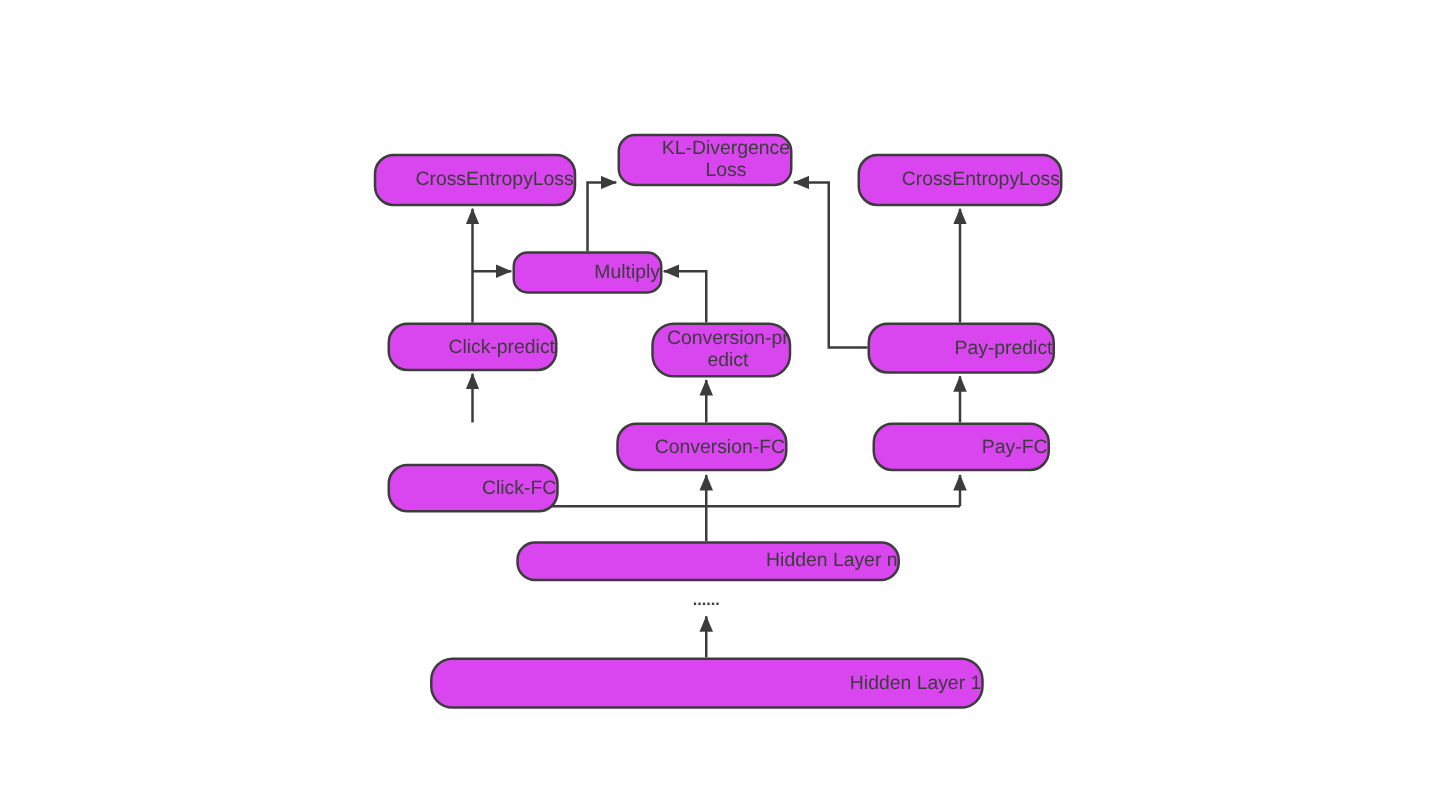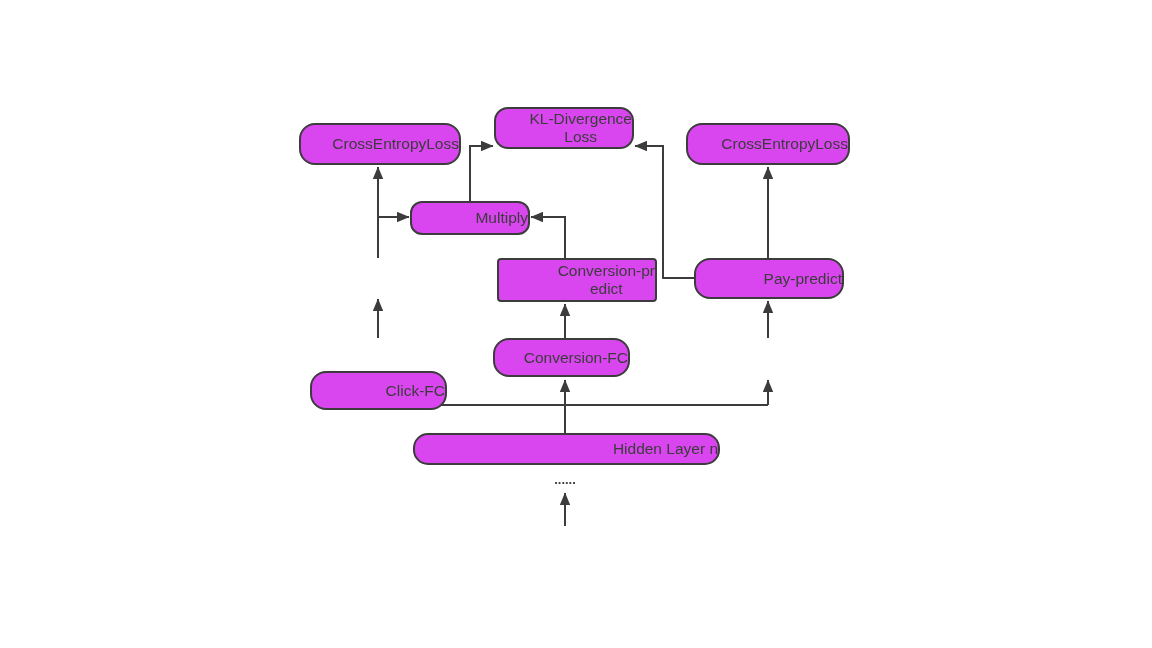--- a/index.html
+++ b/index.html
@@ -42,21 +42,21 @@
     font-size: 15.5px;
     line-height: 18px;
   }
   .node .lbl { white-space: pre-line; }
 
   #n-cel-left   { left:299px; top:123px; width:162px; height:42px; }
   #n-kl         { left:494px; top:107px; width:140px; height:42px; border-radius:14px; }
   #n-cel-right  { left:686px; top:123px; width:164px; height:42px; }
   #n-multiply   { left:410px; top:201px; width:120px; height:34px; border-radius:12px; }
   #n-click-predict      { left:310px; top:258px; width:136px; height:39px; }
-  #n-conversion-predict { left:497px; top:258px; width:160px; height:44px; border-radius:4px; }
+  #n-conversion-predict { left:521px; top:258px; width:112px; height:44px; border-radius:18px; }
   #n-pay-predict        { left:694px; top:258px; width:150px; height:41px; }
   #n-click-fc      { left:310px; top:338px; width:137px; height:39px;margin-top:33px; }
   #n-conversion-fc { left:493px; top:338px; width:137px; height:39px; }
   #n-pay-fc        { left:698px; top:338px; width:142px; height:39px; }
   #n-hidden-n { left:413px; top:433px; width:307px; height:32px; border-radius:15px; }
   #n-hidden-1 { left:344px; top:526px; width:443px; height:41px; border-radius:18px; }
 
   .dots {
     position: absolute;
     left: 545px;
@@ -110,39 +110,48 @@
   </div>
 
   <div class="node" id="n-cel-right">
     <span class="lbl">CrossEntropyLoss</span>
   </div>
 
   <div class="node" id="n-multiply">
     <span class="lbl">Multiply</span>
   </div>
 
+  <div class="node" id="n-click-predict">
+    <span class="lbl">Click-predict</span>
+  </div>
 
   <div class="node" id="n-conversion-predict">
     <span class="lbl">Conversion-pr
 edict</span>
   </div>
 
   <div class="node" id="n-pay-predict">
     <span class="lbl">Pay-predict</span>
   </div>
 
   <div class="node" id="n-click-fc">
     <span class="lbl">Click-FC</span>
   </div>
 
   <div class="node" id="n-conversion-fc">
     <span class="lbl">Conversion-FC</span>
   </div>
 
+  <div class="node" id="n-pay-fc">
+    <span class="lbl">Pay-FC</span>
+  </div>
 
   <div class="node" id="n-hidden-n">
     <span class="lbl">Hidden Layer n</span>
   </div>
 
   <div class="dots">......</div>
 
+  <div class="node" id="n-hidden-1">
+    <span class="lbl">Hidden Layer 1</span>
+  </div>
 
 </div>
 
 </body></html>

